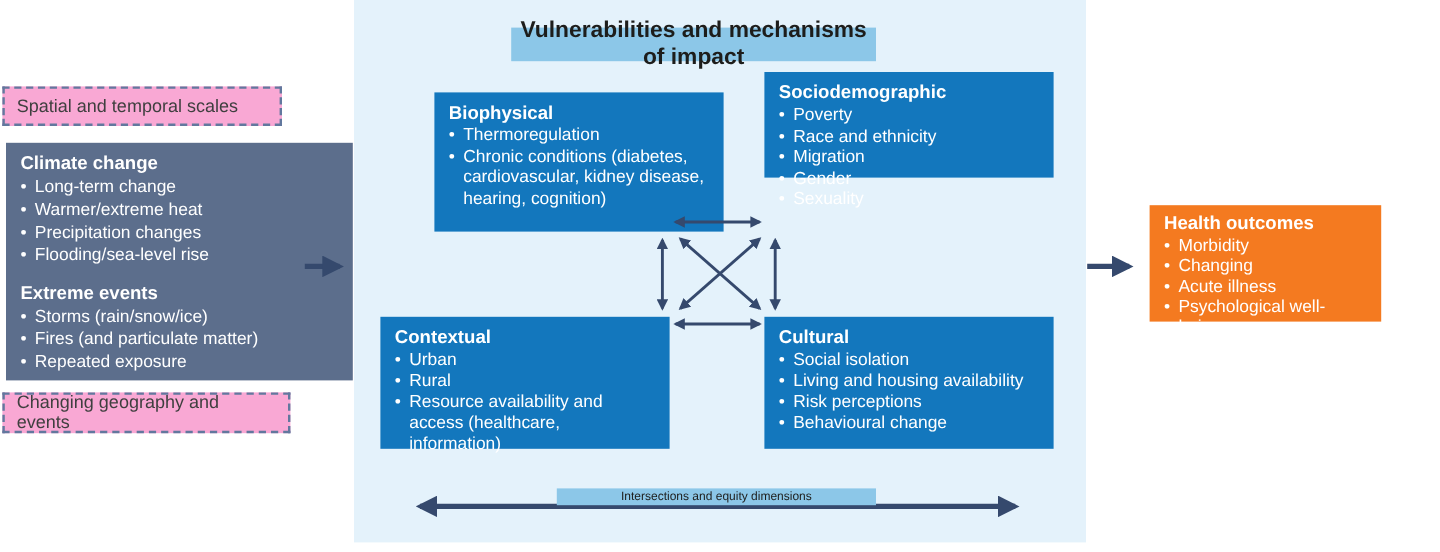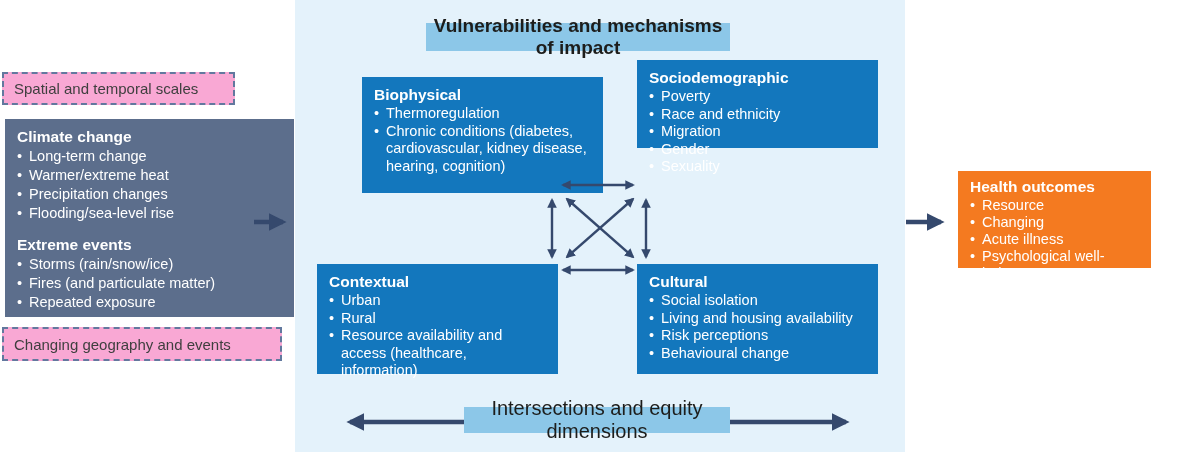--- a/index.html
+++ b/index.html
@@ -9,29 +9,29 @@
     background:#ffffff;
   }
   
   .center-panel{position:absolute;left:295px;top:0;width:610px;height:452px;background:#e4f2fb;}
   
   .chip{
     position:absolute;background:#8cc7e8;color:#1d1d1b;
     display:flex;align-items:center;justify-content:center;text-align:center;
   }
   .chip.title{left:426px;top:23px;width:304px;height:28px;font-weight:bold;font-size:19px;}
-  .chip.bottom{left:464px;top:407px;width:266px;height:26px;font-size:20px;z-index:3;text-align:center;}
+  .chip.bottom{left:464px;top:407px;width:266px;height:14px;font-size:10px;z-index:3;text-align:center;}
   
   .dashed-box{
     position:absolute;background:#f9a8d4;border:2px dashed #62789e;
     color:#3f3f3f;font-size:15px;display:flex;align-items:center;
     padding:0 10px;box-sizing:border-box;
   }
   .dashed-top{left:2px;top:72px;width:233px;height:33px;}
-  .dashed-bottom{left:2px;top:327px;width:280px;height:34px;}
+  .dashed-bottom{left:2px;top:327px;width:240px;height:34px;}
   
   .content-box{position:absolute;box-sizing:border-box;color:#ffffff;}
   .content-box .box-title{font-weight:bold;font-size:15.5px;line-height:20px;}
   .bullet{display:flex;font-size:14.5px;line-height:17.5px;}
   .bullet .marker{flex:0 0 auto;width:6px;margin-right:6px;}
   .slate-box{left:5px;top:119px;width:289px;height:198px;background:#5c6e8c;padding:8px 8px 8px 12px;}
   .slate-box .bullet{line-height:19px;}
   .slate-box .section + .section{margin-top:12px;}
   .blue-box{background:#1377bd;padding:8px 16px 8px 12px;}
   .box-biophysical{left:317px;top:77px;width:241px;height:116px;margin-left:45px;}
@@ -184,21 +184,21 @@
       </div>
   </div>
 
   <div class="chip bottom">Intersections and equity dimensions</div>
 
   <div class="content-box orange-box">
     <div class="box-title">Health outcomes</div>
     <div>
         <div class="bullet">
           <span class="marker">•</span>
-          <span class="btext">Resource</span>
+          <span class="btext">Morbidity</span>
         </div>
         <div class="bullet">
           <span class="marker">•</span>
           <span class="btext">Changing</span>
         </div>
         <div class="bullet">
           <span class="marker">•</span>
           <span class="btext">Acute illness</span>
         </div>
         <div class="bullet">

